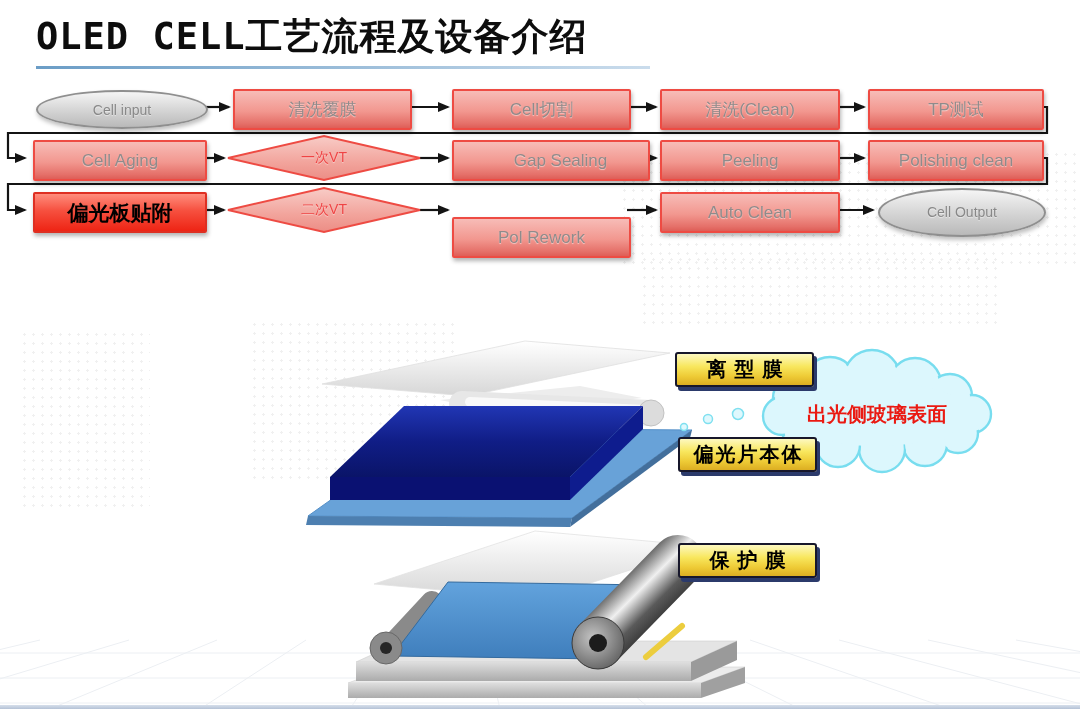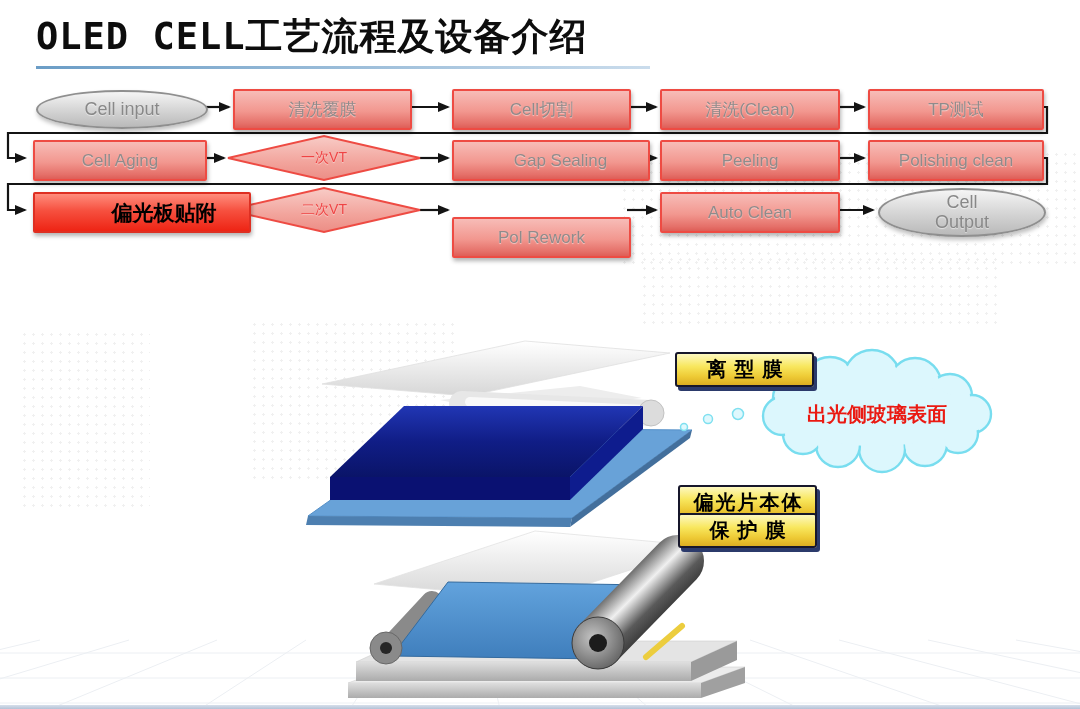--- a/index.html
+++ b/index.html
@@ -15,32 +15,32 @@
         background:linear-gradient(to right,#6b9dc6,#cadcec);}
   .fc-node{position:absolute;display:flex;align-items:center;justify-content:center;z-index:3;
         font-size:17px;color:#8f8b8b;text-shadow:0 1px 1px rgba(255,255,255,.55);}
   .fc-box{border:2px solid #ee4b43;border-radius:2px;
         background:linear-gradient(180deg,#f7bcb7 0%,#f2978f 55%,#e57069 88%,#de5e57 100%);
         box-shadow:1px 3px 4px rgba(0,0,0,.30);}
   .fc-box.hl{background:linear-gradient(180deg,#ff8c7c 0%,#f6503f 45%,#ee2414 100%);
         color:#000;font-weight:800;font-size:21px;text-shadow:none;border-color:#de2f22;}
   .fc-ellipse{border:2px solid #8f8f8f;border-radius:50%;
         background:linear-gradient(180deg,#f5f5f5 0%,#d9d9d9 45%,#b9b9b9 100%);
-        color:#888;font-size:18px;box-shadow:1px 3px 4px rgba(0,0,0,.25);}
+        color:#888;font-size:14px;box-shadow:1px 3px 4px rgba(0,0,0,.25);}
   .dia-label{position:absolute;display:flex;align-items:center;justify-content:center;z-index:3;
         color:#ef4444;font-size:14px;text-shadow:0 1px 1px rgba(255,255,255,.5);}
   .desc{position:absolute;left:40px;top:246px;width:968px;z-index:3;
         font-size:22px;line-height:1.42;color:#111;}
   .desc .b{font-weight:800;}
   .gold-label{position:absolute;display:flex;align-items:center;justify-content:center;z-index:3;
         border:2px solid #17172b;border-radius:3px;color:#000;font-weight:800;font-size:20px;
         background:linear-gradient(180deg,#fdf8c0 0%,#f8e75e 40%,#eecb36 72%,#dcae22 100%);
         box-shadow:3px 4px 0 #2b3a6b;}
   .gold-label.ls{letter-spacing:8px;text-indent:8px;}
-  .gold-label.ls2{letter-spacing:2px;text-indent:2px;margin-top:48px;}
+  .gold-label.ls2{letter-spacing:2px;text-indent:2px;}
   .cloud-text{position:absolute;display:flex;align-items:center;justify-content:center;z-index:3;
         color:#ea1a12;font-weight:800;font-size:20px;}
   .bottom-edge{position:absolute;left:0;bottom:0;width:1080px;height:4px;z-index:4;
         background:linear-gradient(180deg,#d6dfeb,#b4c2d6);}
 </style>
 </head>
 <body>
 
 <div class="slide">
 
@@ -236,21 +236,21 @@
   <div class="fc-node fc-box" style="left:452px;top:140px;width:175px;height:37px;padding-left:19px;">
     <span>Gap Sealing</span>
     </div>
   <div class="fc-node fc-box" style="left:660px;top:140px;width:176px;height:37px;">
     <span>Peeling</span>
     </div>
   <div class="fc-node fc-box" style="left:868px;top:140px;width:172px;height:37px;">
     <span>Polishing clean</span>
     </div>
 
-  <div class="fc-node fc-box hl" style="left:33px;top:192px;width:170px;height:37px;padding-left:44px;">
+  <div class="fc-node fc-box hl" style="left:33px;top:192px;width:170px;height:37px;">
     <span>偏光板贴附</span>
     </div>
   <div class="dia-label" style="left:248px;top:193px;width:152px;height:34px;">
     <span>二次VT</span>
     </div>
   <div class="fc-node fc-box" style="left:452px;top:192px;width:175px;height:37px;margin-top:25px;">
     <span>Pol Rework</span>
     </div>
   <div class="fc-node fc-box" style="left:660px;top:192px;width:176px;height:37px;">
     <span>Auto Clean</span>
@@ -259,21 +259,21 @@
     <span style="display:block;width:72px;text-align:center;line-height:1.1;">Cell Output</span>
     </div>
 
 
   <div class="gold-label ls" style="left:675px;top:352px;width:135px;height:31px;">
     <span>离型膜</span>
     </div>
   <div class="gold-label ls2" style="left:678px;top:437px;width:135px;height:31px;">
     <span>偏光片本体</span>
     </div>
-  <div class="gold-label ls" style="left:678px;top:513px;width:135px;height:31px;text-align:center;">
+  <div class="gold-label ls" style="left:678px;top:543px;width:135px;height:31px;text-align:center;">
     <span>保护膜</span>
     </div>
 
   <div class="cloud-text" style="left:777px;top:396px;width:200px;height:36px;">
     <span>出光侧玻璃表面</span>
     </div>
 
   <div class="bottom-edge"></div>
 </div>
 

